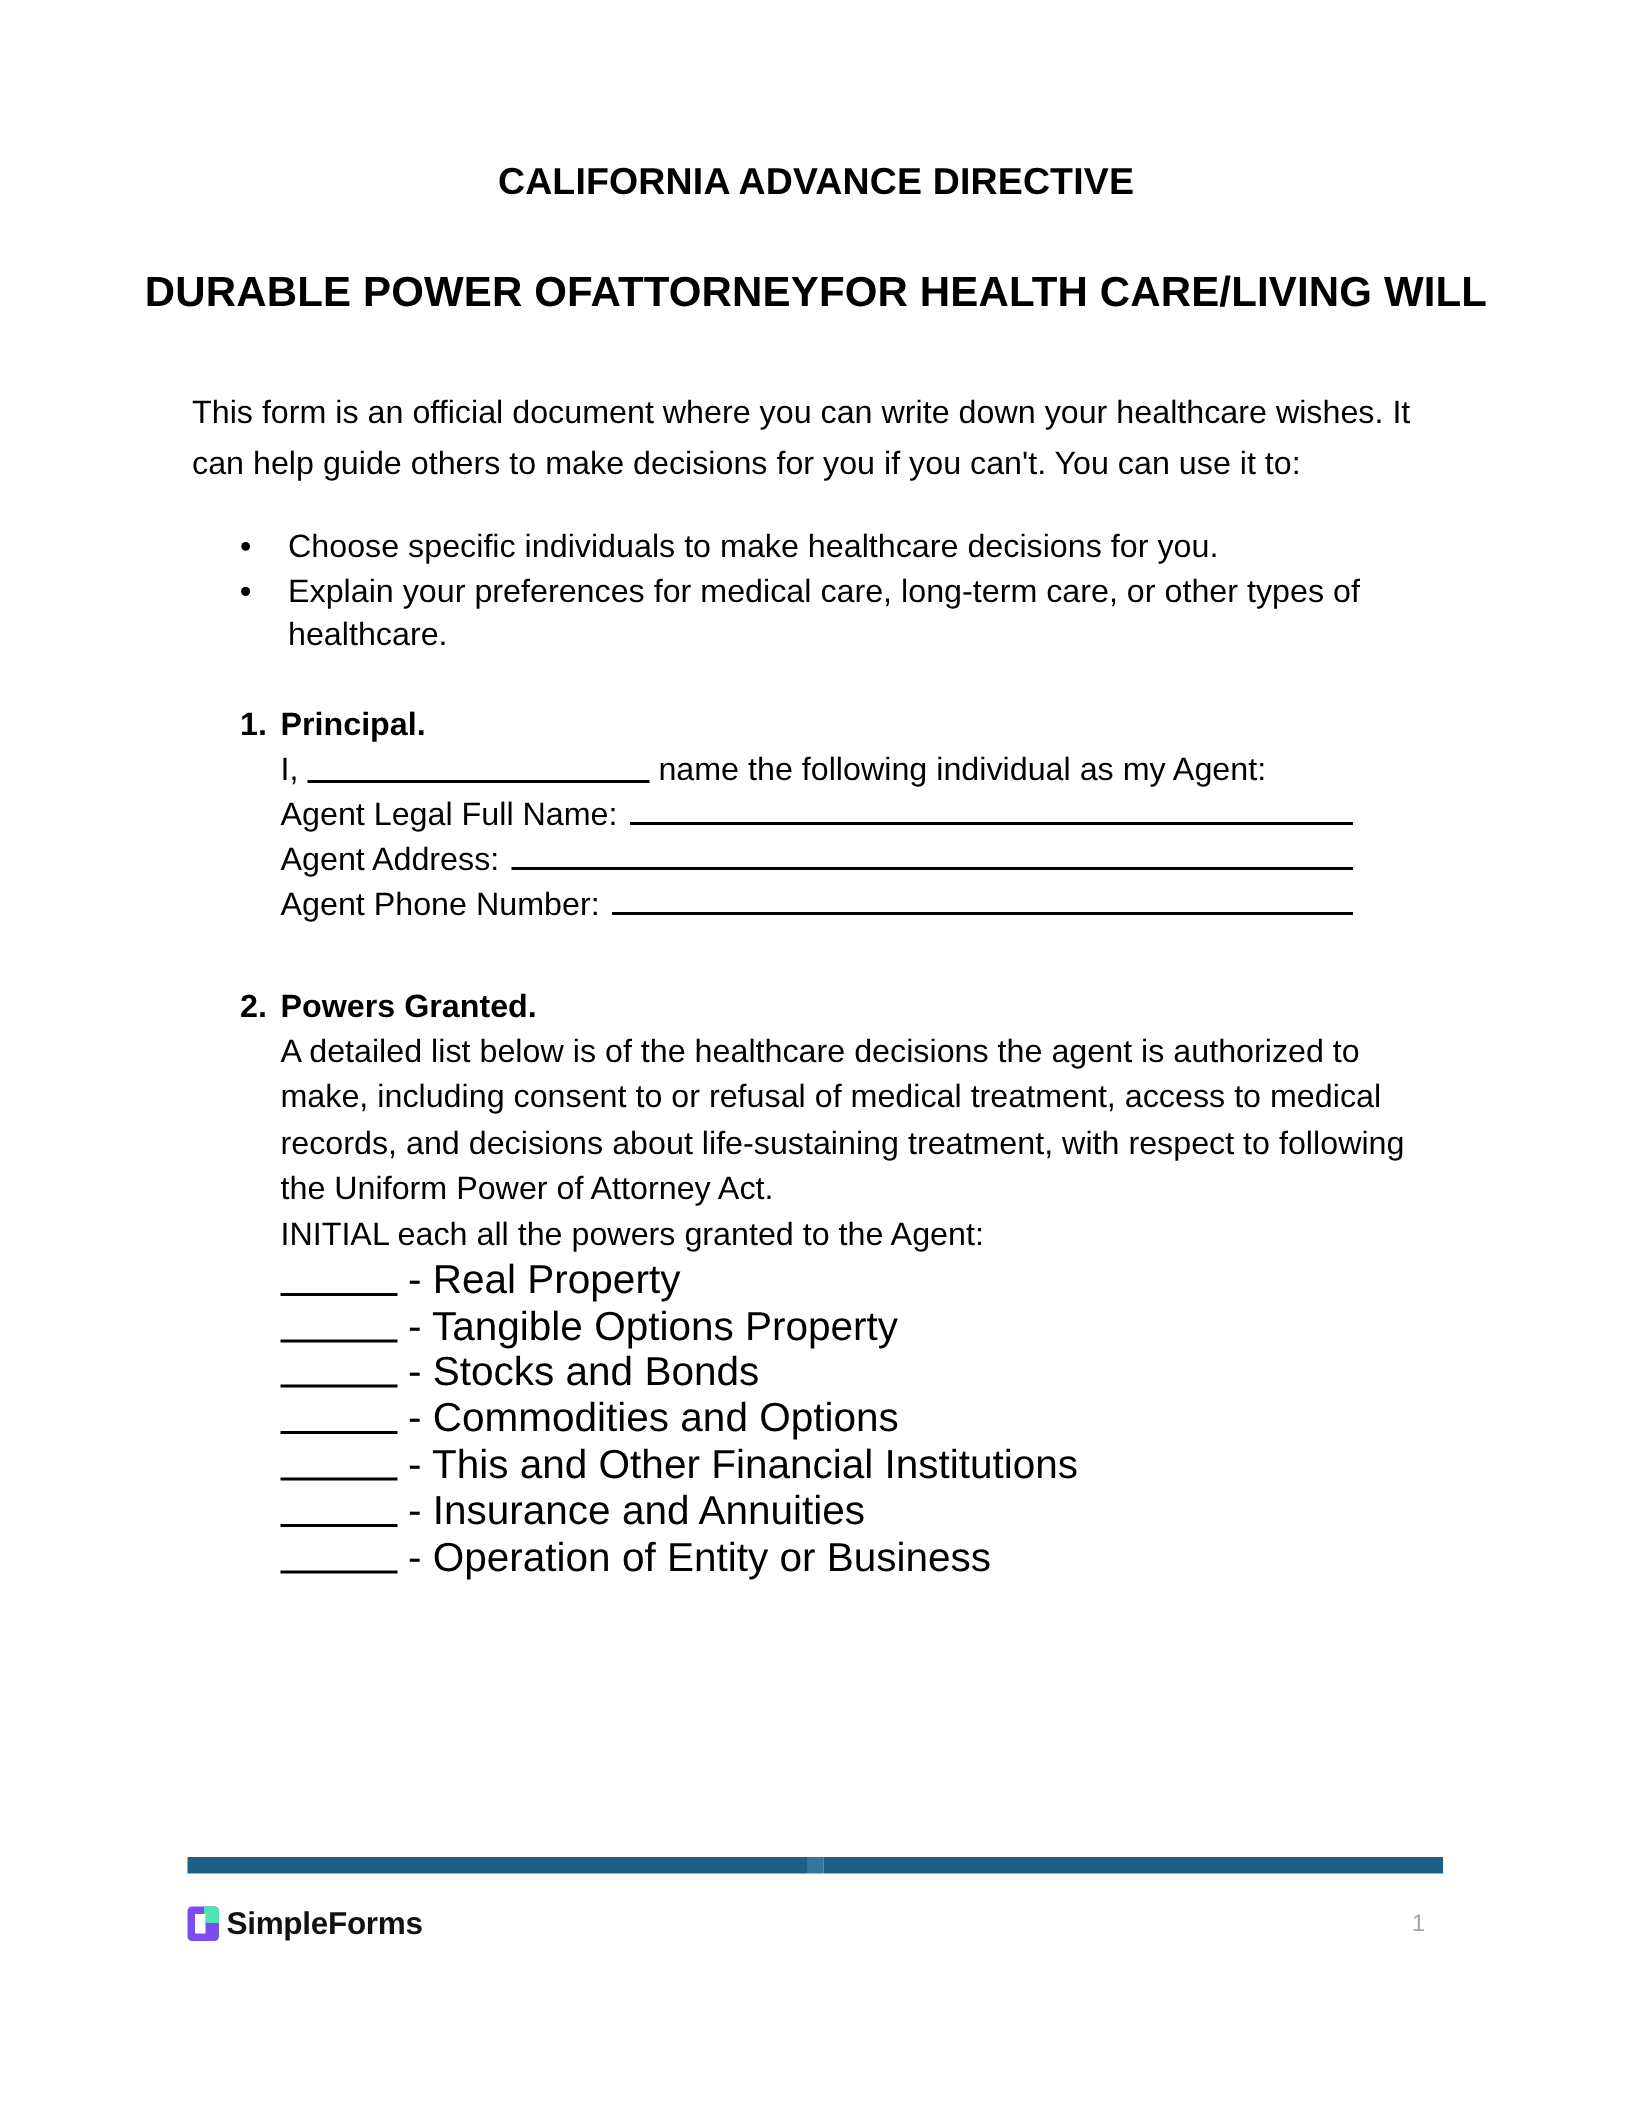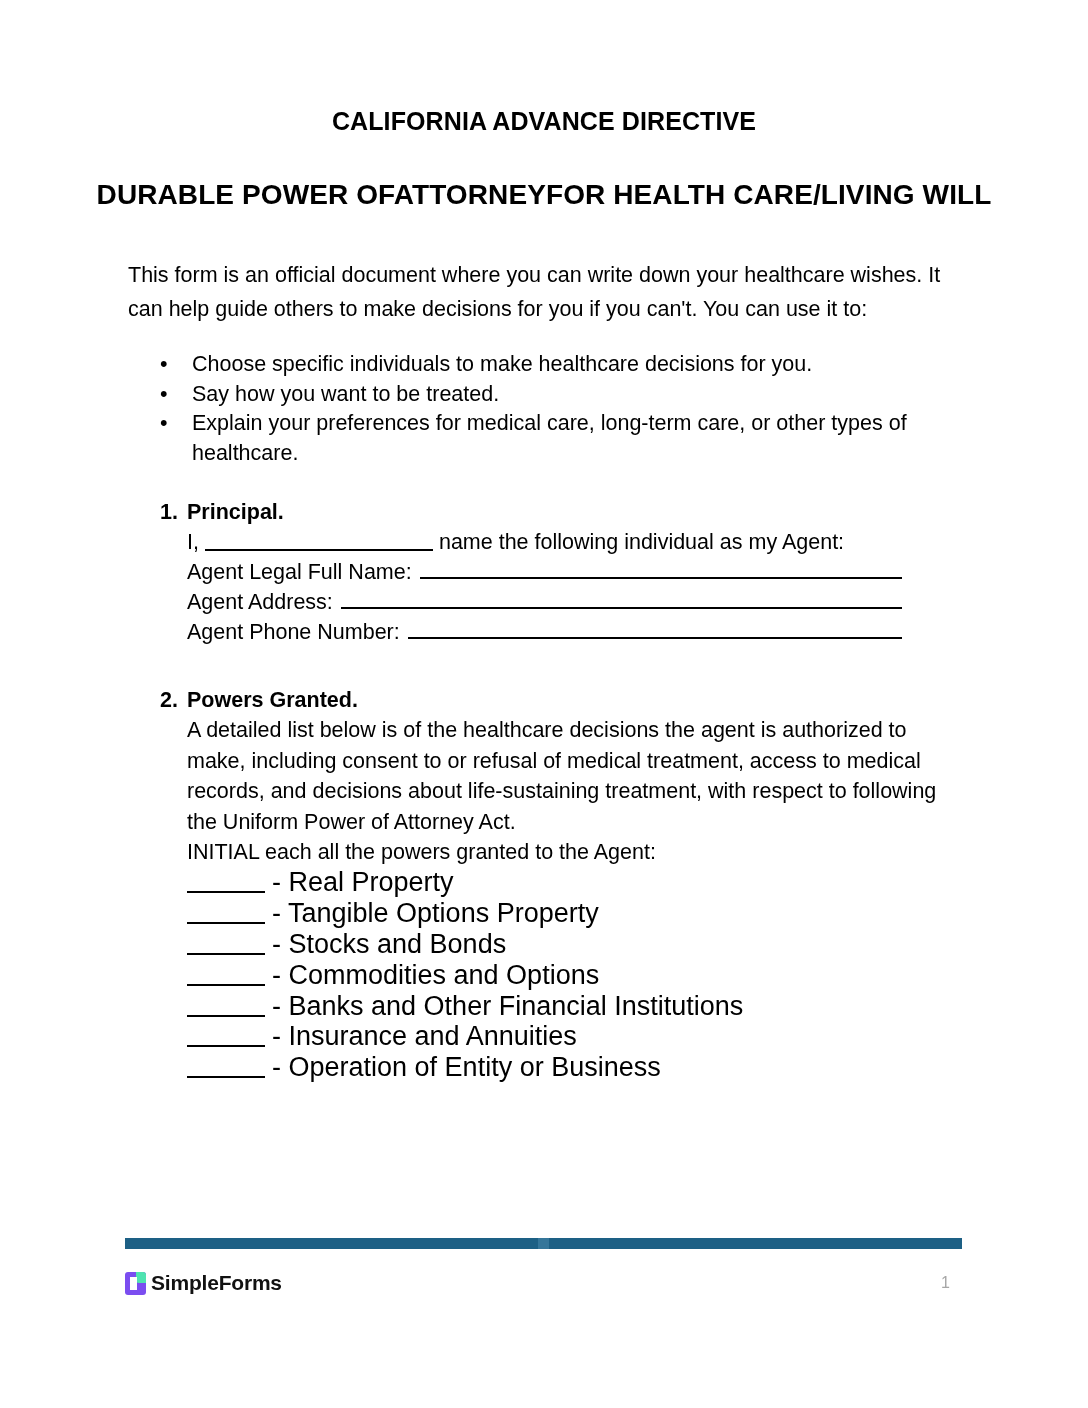--- a/index.html
+++ b/index.html
@@ -183,21 +183,21 @@
     position: absolute;
     left: 125px;
     top: 33px;
     width: 837px;
     display: flex;
     align-items: center;
     justify-content: space-between;
   }
   .brand {
     display: flex;
-    align-items: flex-end;
+    align-items: flex-start;
     gap: 5px;
   }
   .brand-mark {
     position: relative;
     width: 21px;
     height: 23px;
     flex: 0 0 auto;
   }
   .brand-mark .mk-base {
     position: absolute;
@@ -245,21 +245,20 @@
 
     <p class="intro">This form is an official document where you can write down your healthcare wishes. It can help guide others to make decisions for you if you can't. You can use it to:</p>
 
     <ul class="bullets">
       <li>
         <span class="dot">•</span>
         <span>Choose specific individuals to make healthcare decisions for you.</span>
       </li>
       <li>
         <span class="dot">•</span>
-        <span>Say how you want to be treated.</span>
       </li>
       <li>
         <span class="dot">•</span>
         <span>Explain your preferences for medical care, long-term care, or other types of healthcare.</span>
       </li>
     </ul>
 
     <div class="section sec1">
       <span class="num">1.</span>
       <p class="section-title">Principal.</p>
@@ -302,21 +301,21 @@
         <li>
           <span class="blank-initial"></span><span>-</span>
           <span>Stocks and Bonds</span>
         </li>
         <li>
           <span class="blank-initial"></span><span>-</span>
           <span>Commodities and Options</span>
         </li>
         <li>
           <span class="blank-initial"></span><span>-</span>
-          <span>Banks and Other Financial Institutions</span>
+          <span>This and Other Financial Institutions</span>
         </li>
         <li>
           <span class="blank-initial"></span><span>-</span>
           <span>Insurance and Annuities</span>
         </li>
         <li>
           <span class="blank-initial"></span><span>-</span>
           <span>Operation of Entity or Business</span>
         </li>
       </ul>

